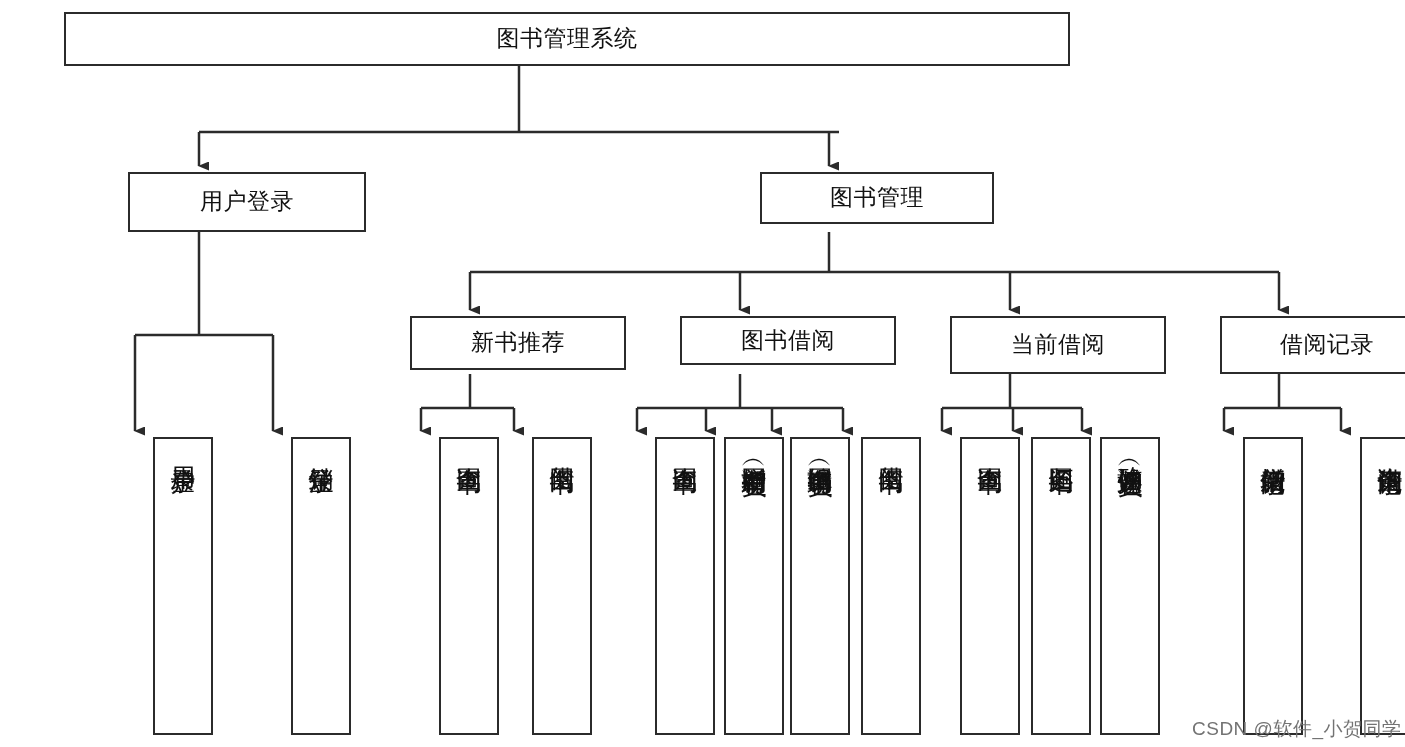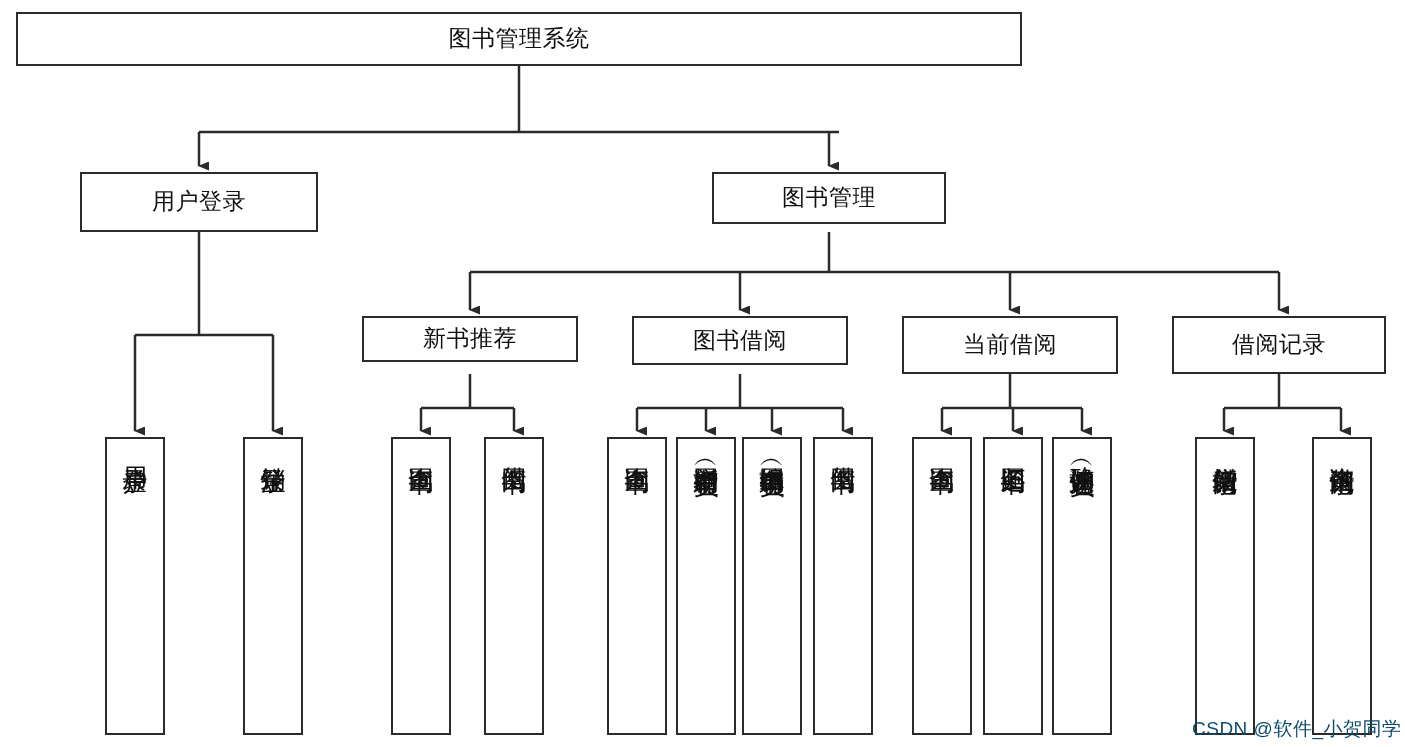--- a/index.html
+++ b/index.html
@@ -26,20 +26,21 @@
   }
   .node-box {
     position: absolute;
     box-sizing: border-box;
     border: 2.5px solid #2b2b2b;
     background: #ffffff;
     display: flex;
     align-items: center;
     justify-content: center;
     color: #111111;
+    margin-left: 48px;
   }
   .node-label {
     display: block;
     text-align: center;
     color: #111111;
     line-height: 1.18;
     white-space: nowrap;
   }
   .node-h .node-label {
     font-size: 23px;
@@ -55,21 +56,21 @@
   .node-v .node-label {
     writing-mode: vertical-rl;
     text-orientation: upright;
     font-size: 25px;
     line-height: 1.08;
     letter-spacing: 1px;
   }
   .watermark {
     position: absolute;
     font-size: 19px;
-    color: #0c4a6e;
+    color: #737373;
     white-space: nowrap;
     letter-spacing: 0.5px;
     pointer-events: none;
   }
 </style>
 </head>
 <body>
 
 <div id="diagram-root">
 
@@ -127,21 +128,21 @@
     <span class="node-label">图书管理系统</span>
   </div>
 
   <div class="node-box node-h" style="left:80px; top:172px; width:238px; height:60px;">
     <span class="node-label">用户登录</span>
   </div>
   <div class="node-box node-h" style="left:712px; top:172px; width:234px; height:52px;">
     <span class="node-label">图书管理</span>
   </div>
 
-  <div class="node-box node-h" style="left:362px; top:316px; width:216px; height:46px;">
+  <div class="node-box node-h" style="left:362px; top:316px; width:216px; height:54px;">
     <span class="node-label">新书推荐</span>
   </div>
   <div class="node-box node-h" style="left:632px; top:316px; width:216px; height:49px;">
     <span class="node-label">图书借阅</span>
   </div>
   <div class="node-box node-h" style="left:902px; top:316px; width:216px; height:58px;">
     <span class="node-label">当前借阅</span>
   </div>
   <div class="node-box node-h" style="left:1172px; top:316px; width:214px; height:58px;">
     <span class="node-label">借阅记录</span>

